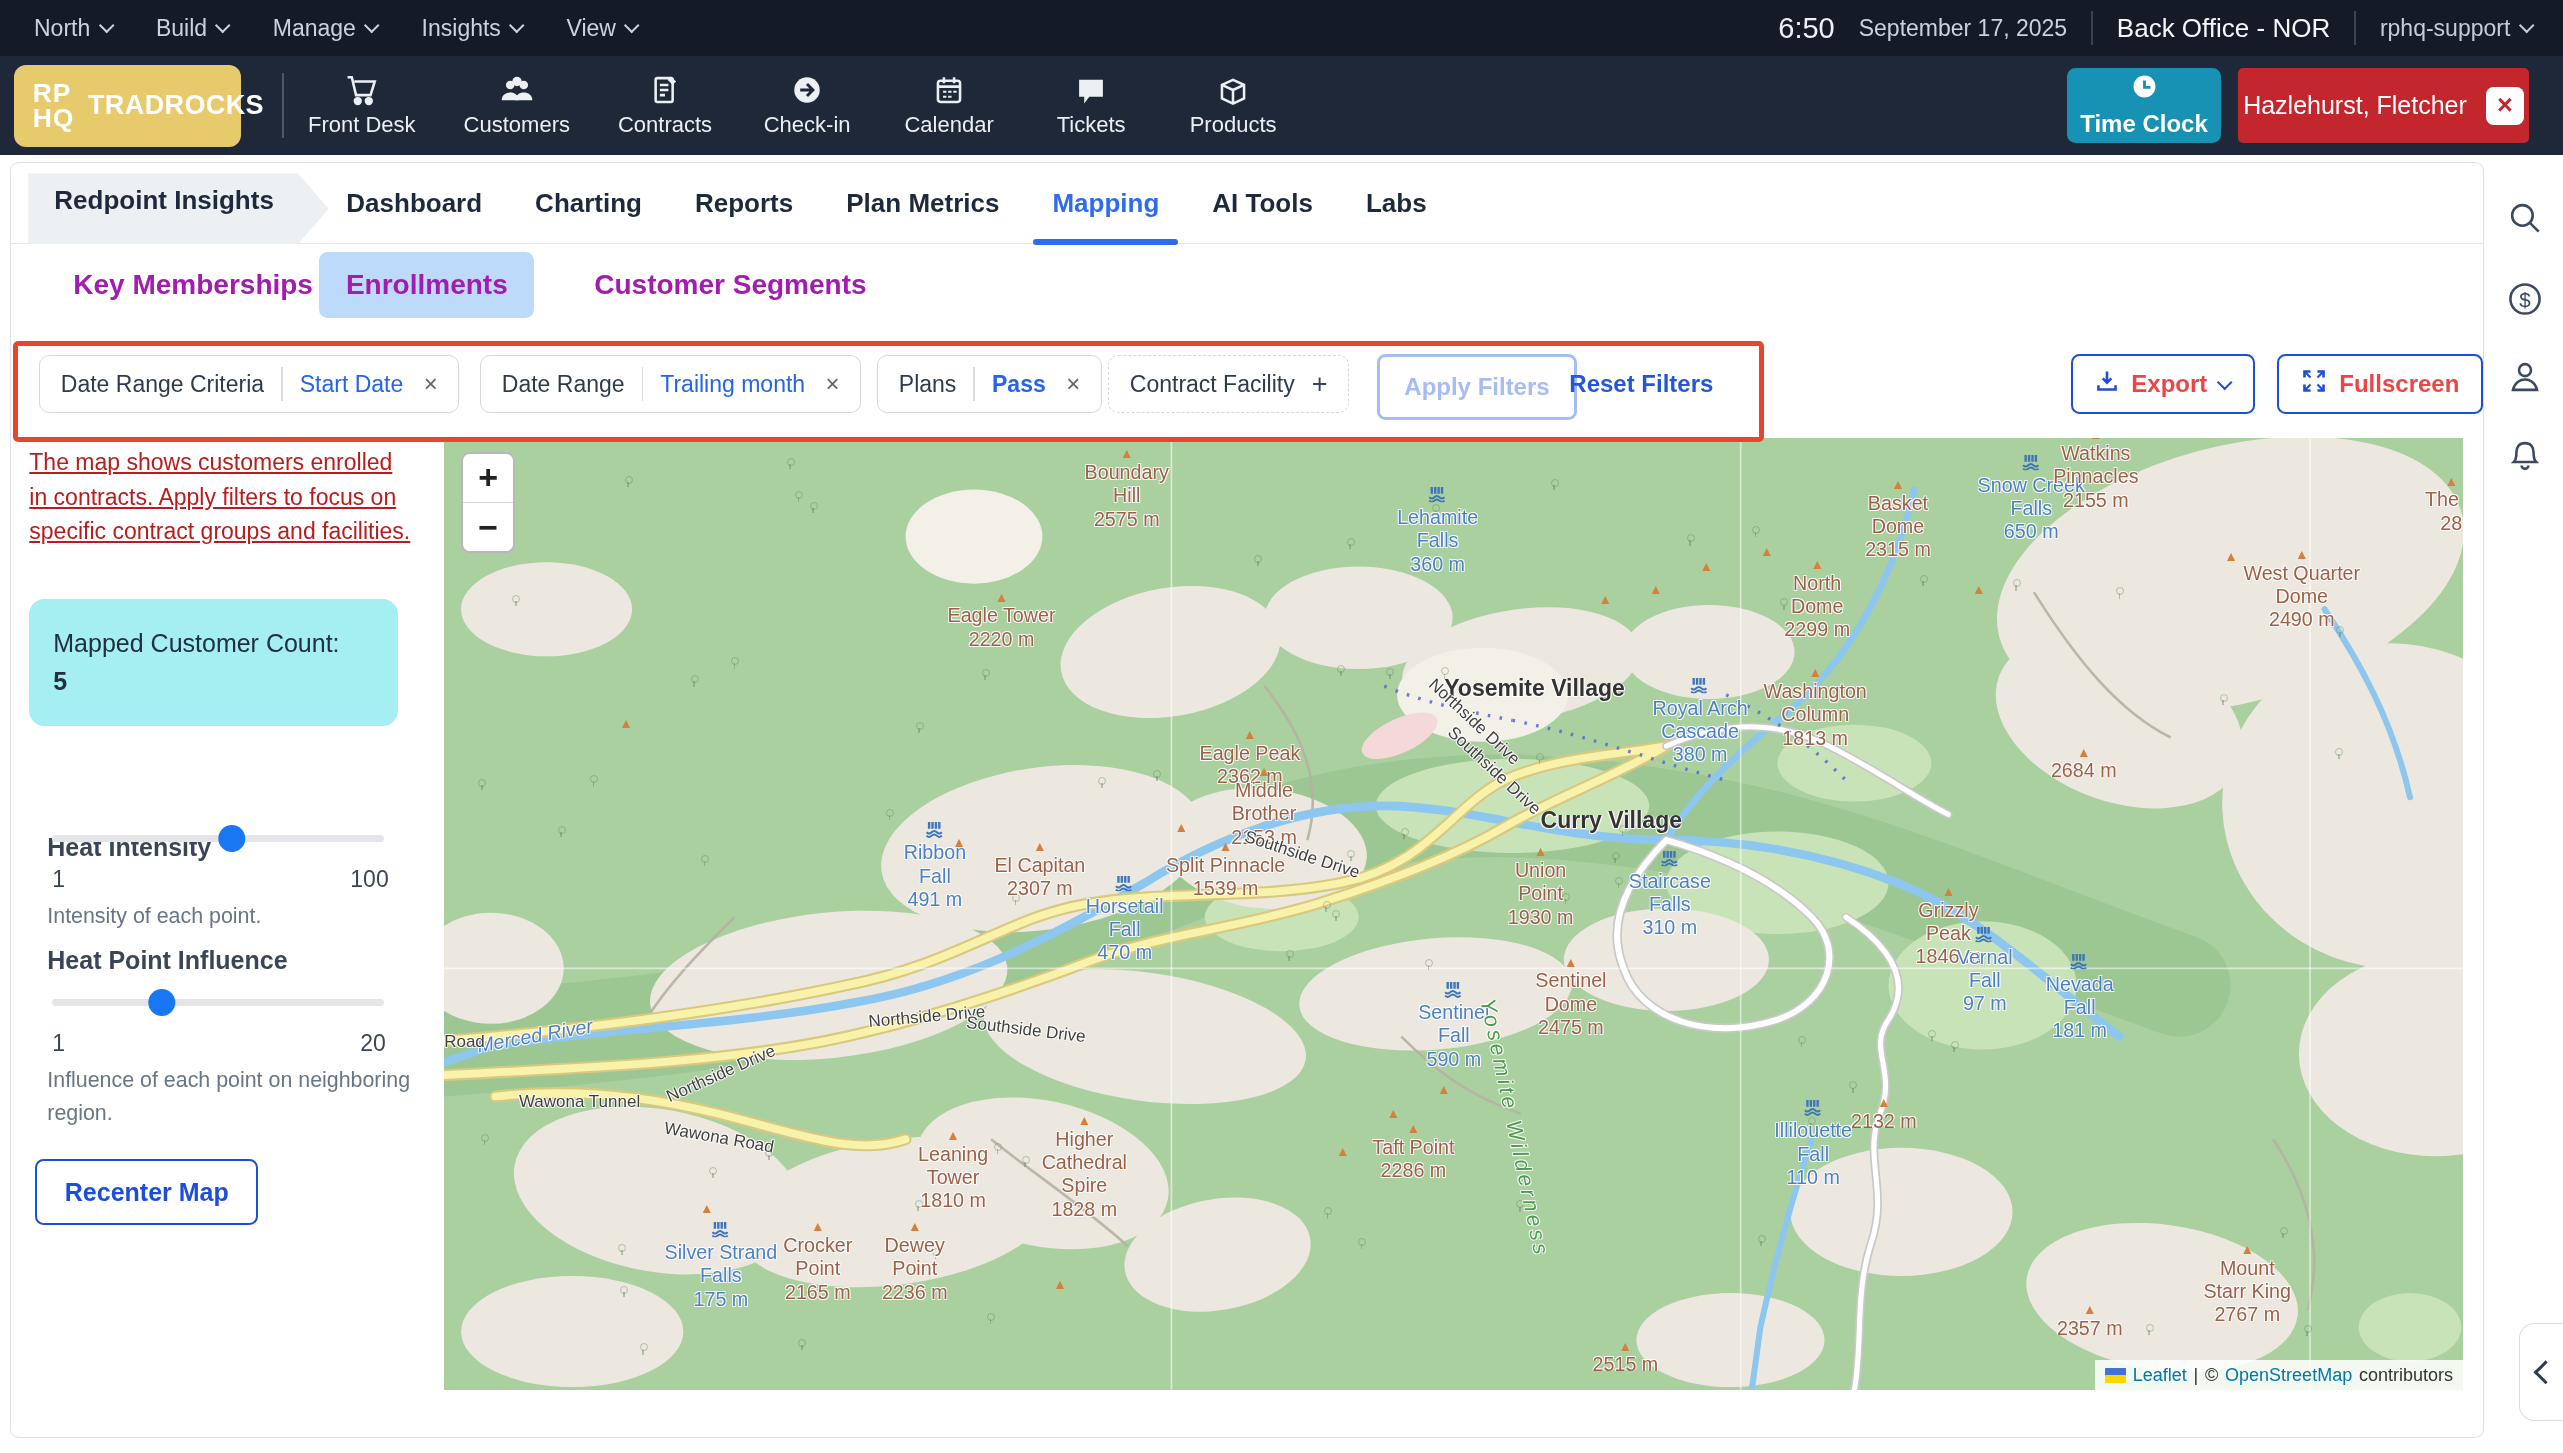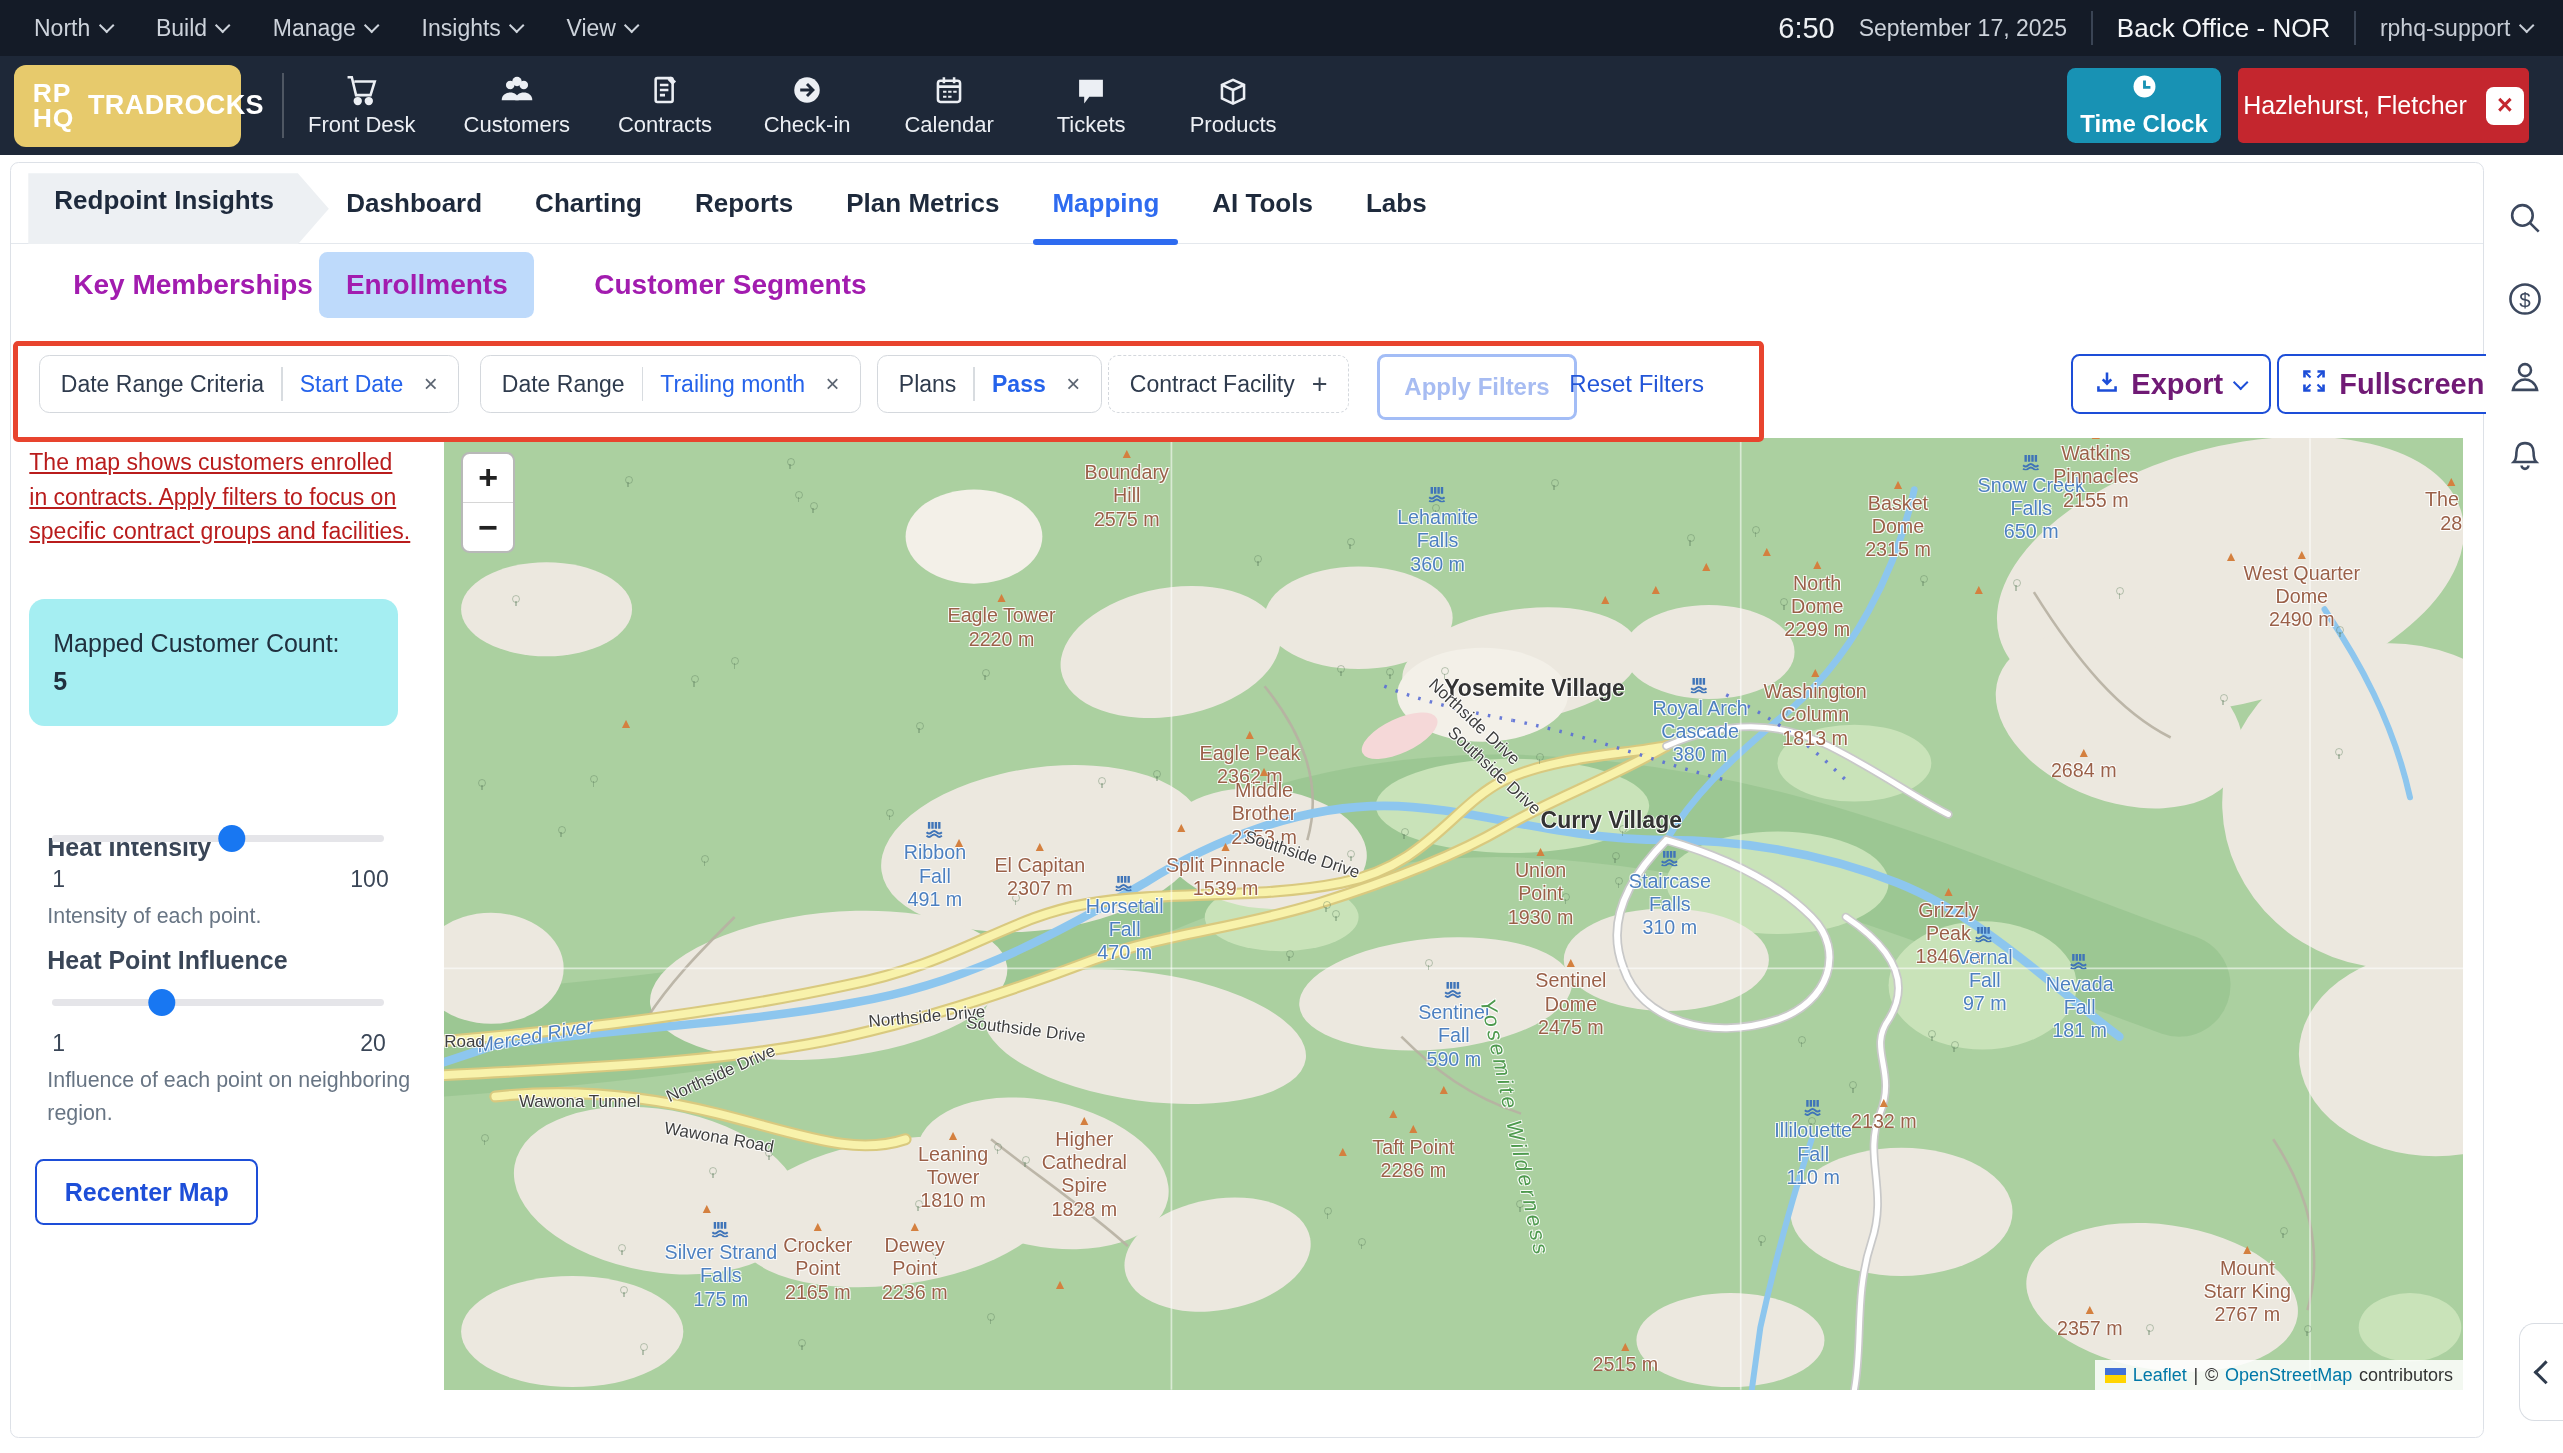--- a/index.html
+++ b/index.html
@@ -67,25 +67,25 @@
   .chip{position:absolute;height:56px;border:1.7px solid #d4d8dd;border-radius:10.3px;display:flex;
         align-items:center;padding:0 20.5px;gap:17px;font-size:23px;color:#2f3b4d;background:#fff;cursor:pointer;}
   .chip .vsep{width:1.7px;height:34px;background:#d8dce0;}
   .chip .cval{color:#2563eb;}
   .chip .cval.bold{font-weight:bold;}
   .chip .cx{color:#5d6673;font-size:24px;padding-left:3.4px;cursor:pointer;}
   .chip.dashed{border-style:dashed;}
   .chip .plus{font-size:27px;color:#3a4554;}
   .applybtn{position:absolute;height:60px;border:3.4px solid #a3bdf6;border-radius:8.5px;background:#fff;
             color:#a7bcf2;font-size:24px;font-weight:600;display:flex;align-items:center;padding:0 24px;cursor:default;}
-  .resetbtn{position:absolute;color:#2356d8;font-size:24px;font-weight:400;cursor:pointer;}
+  .resetbtn{position:absolute;color:#2356d8;font-size:24px;font-weight:700;cursor:pointer;}
   .redbox{position:absolute;left:1.7px;top:178px;width:1741px;height:91px;border:5.1px solid #e8442e;
           border-radius:5.1px;pointer-events:none;z-index:40;}
   .actbtn{position:absolute;height:60px;border:2.6px solid #1d4ed8;border-radius:8.5px;background:#fff;
-          color:#701a75;font-size:29px;font-weight:600;display:flex;align-items:center;gap:12px;
+          color:#ef4444;font-size:24px;font-weight:600;display:flex;align-items:center;gap:12px;
           padding:0 22px;cursor:pointer;box-sizing:border-box;}
 
   
   .side-desc{position:absolute;left:18px;top:282px;width:385px;font-size:23px;line-height:1.5;color:#b91c1c;text-decoration:underline;}
   .countbox{position:absolute;left:18px;top:436px;width:369px;background:#a5eef2;border-radius:15.4px;
             padding:26px 24px;box-sizing:border-box;font-size:25px;color:#20303f;line-height:1.5;}
   .countbox .cnum{font-weight:bold;}
   .slider-label{position:absolute;left:36px;font-size:25px;font-weight:bold;color:#3a4657;}
   .slider{position:absolute;left:41px;width:332px;height:6.8px;background:#e5e5e9;border-radius:3.4px;}
   .slider .thumb{position:absolute;top:-10.3px;width:27px;height:27px;border-radius:50%;background:#1877f2;

